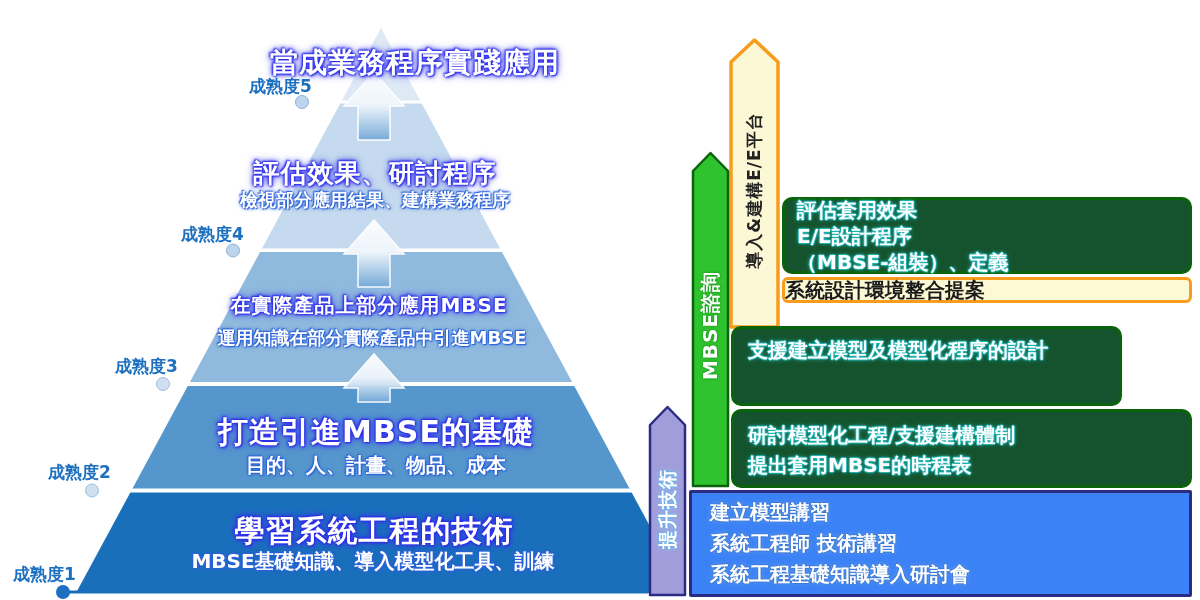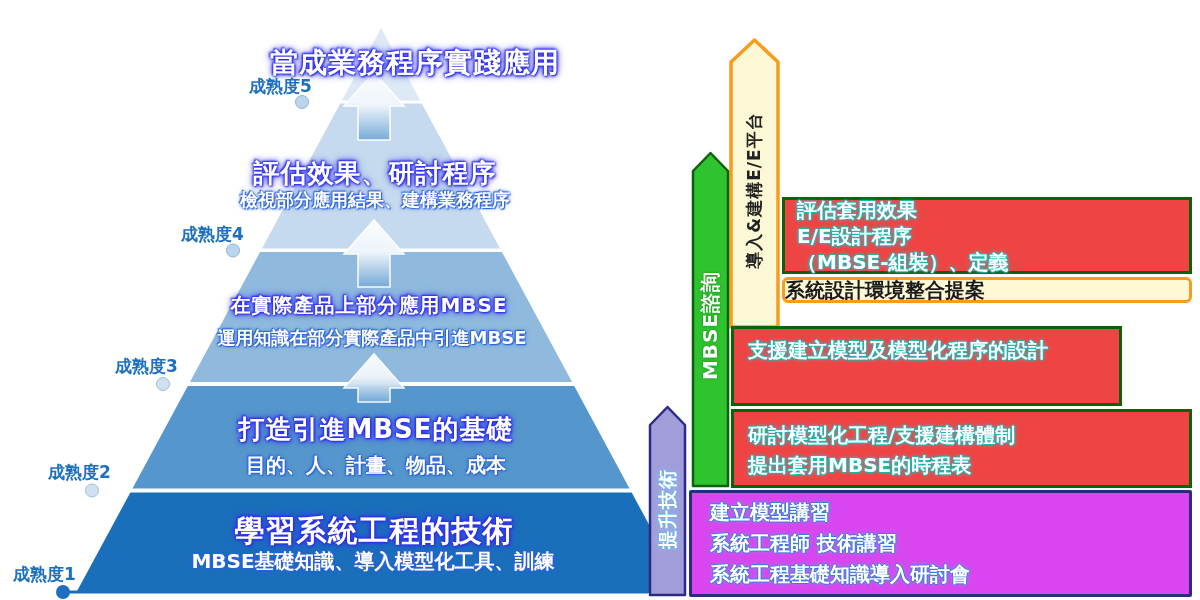--- a/index.html
+++ b/index.html
@@ -12,22 +12,22 @@
     text-shadow:0 0 2px #2a2ae8,0 0 5px #2a2ae8,0 0 9px #4646f2,1px 1px 2px #2a2ae8,-1px -1px 2px #2a2ae8;
     letter-spacing:1px;}
   .psub{position:absolute;transform:translateX(-50%);white-space:nowrap;font-weight:bold;color:#fff;
     text-shadow:0 0 2px #2b63d9,0 0 4px #2b63d9,1px 1px 1px #2b63d9,-1px -1px 1px #2b63d9;}
   .lvl{position:absolute;white-space:nowrap;font-weight:bold;font-size:17px;color:#1d6fbf;
     text-shadow:0 0 3px #fff,0 0 3px #fff;}
 
   
   .box{position:absolute;box-sizing:border-box;display:flex;flex-direction:column;justify-content:center;}
   .box.yellow{background:#FDF9D4;border:3.5px solid #F79C1D;border-radius:6px;}
-  .box.green{background:#ef4444;border:3px solid #0A620A;border-radius:0;}
-  .box.purple{background:#d946ef;border:3px solid #2B2B84;border-radius:2px;}
+  .box.green{background:#14532d;border:3px solid #0A620A;border-radius:10px;}
+  .box.purple{background:#3b82f6;border:3px solid #2B2B84;border-radius:2px;}
   .bl{white-space:nowrap;font-weight:bold;}
   .ytext .bl{color:#1a1a1a;font-size:20px;line-height:29px;}
   .gtext .bl{color:#fff;font-size:20px;line-height:26px;
     text-shadow:-1px 0 #1fb3b3,1px 0 #1fb3b3,0 -1px #1fb3b3,0 1px #1fb3b3,0 0 4px #39c9c9;}
   .pxtext .bl{color:#fff;font-size:20px;line-height:31px;
     text-shadow:-1px 0 #3e7bd6,1px 0 #3e7bd6,0 -1px #3e7bd6,0 1px #3e7bd6,0 0 5px #6ba3ea;}
 
   
   .vwrap{position:absolute;display:flex;align-items:center;justify-content:center;}
   .vtext{transform:rotate(-90deg);white-space:nowrap;font-weight:bold;letter-spacing:1px;}
@@ -81,21 +81,21 @@
   <div class="lvl" style="left:249px;top:75px;">成熟度5</div>
 
   <div class="ptitle" style="left:375px;top:156px;font-size:26px;">評估效果、研討程序</div>
   <div class="psub" style="left:375px;top:188px;font-size:18px;">檢視部分應用結果、建構業務程序</div>
   <div class="lvl" style="left:181px;top:223px;">成熟度4</div>
 
   <div class="ptitle" style="left:369px;top:292px;font-size:20px;">在實際產品上部分應用MBSE</div>
   <div class="psub" style="left:372px;top:326px;font-size:18px;">運用知識在部分實際產品中引進MBSE</div>
   <div class="lvl" style="left:115px;top:355px;">成熟度3</div>
 
-  <div class="ptitle" style="left:376px;top:412px;font-size:26px;">打造引進MBSE的基礎</div>
+  <div class="ptitle" style="left:376px;top:412px;font-size:30px;">打造引進MBSE的基礎</div>
   <div class="psub" style="left:376px;top:452px;font-size:20px;">目的、人、計畫、物品、成本</div>
   <div class="lvl" style="left:48px;top:461px;">成熟度2</div>
 
   <div class="ptitle" style="left:374px;top:511px;font-size:30px;">學習系統工程的技術</div>
   <div class="psub" style="left:373px;top:548px;font-size:20px;">MBSE基礎知識、導入模型化工具、訓練</div>
   <div class="lvl" style="left:13px;top:563px;">成熟度1</div>
 
   <div class="vwrap" style="left:731px;top:55px;width:47px;height:270px;">
     <div class="vtext dark">導入&amp;建構E/E平台</div>
   </div>

